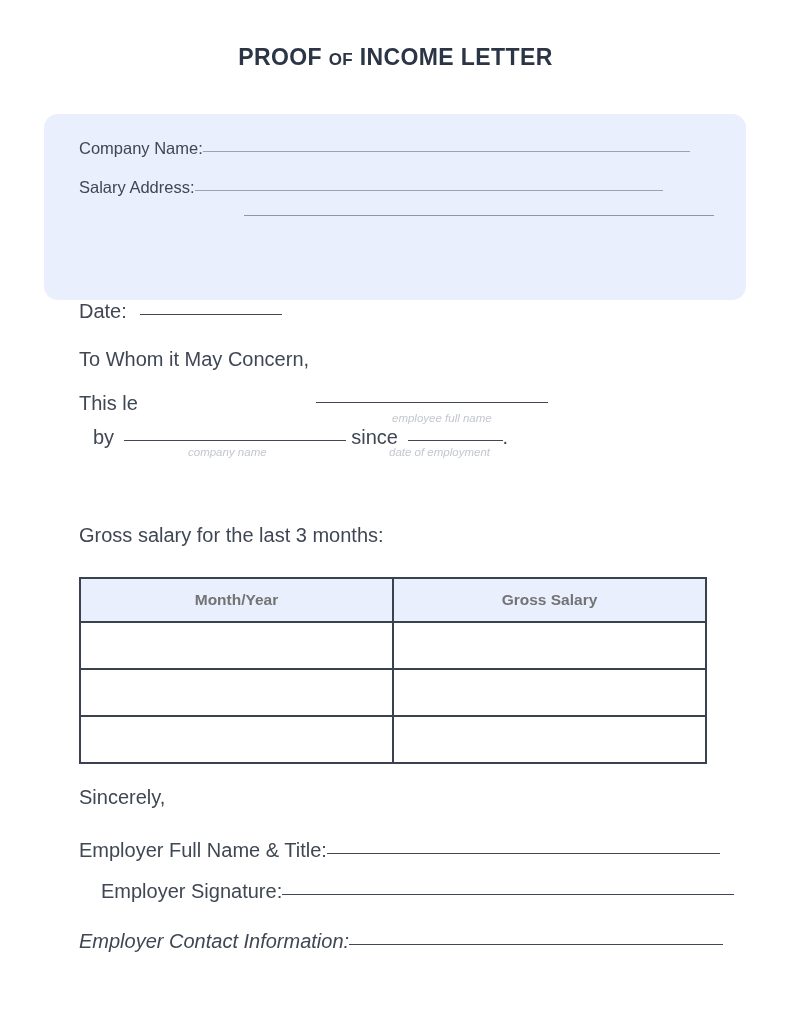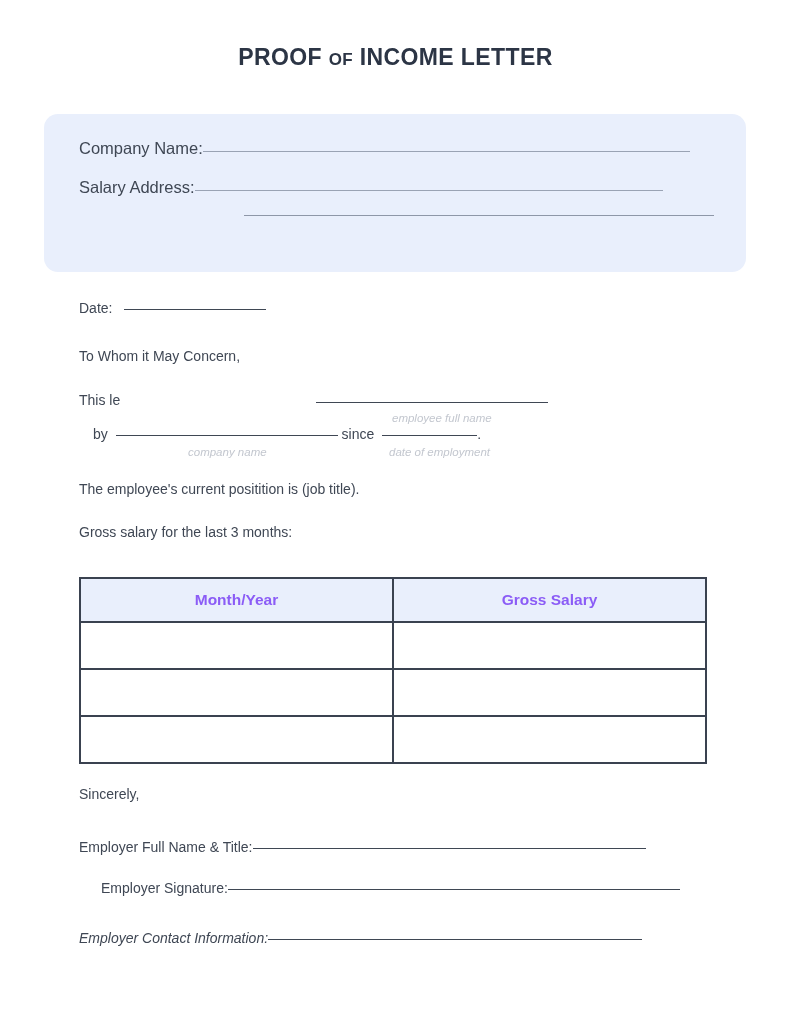--- a/index.html
+++ b/index.html
@@ -42,21 +42,21 @@
     font-weight: bold;
     letter-spacing: 0.2px;
   }
 
   
   .company-panel {
     position: absolute;
     left: 44px;
     top: 114px;
     width: 702px;
-    height: 158px;
+    height: 186px;
     background: #e9effc;
     border-radius: 14px;
   }
   .panel-row {
     position: absolute;
     display: flex;
     align-items: baseline;
     white-space: nowrap;
   }
   .panel-row-name  { left: 35px; top: 25px; }
@@ -75,21 +75,21 @@
     top: -2px;
   }
   .rule-name  { width: 487px; }
   .rule-addr  { width: 468px; }
   .rule-addr2 { width: 470px; border-bottom-color: #8e97a8; }
 
   
   .body-text {
     position: absolute;
     left: 79px;
-    font-size: 14px;
+    font-size: 20px;
     color: #3f4754;
     white-space: nowrap;
   }
   .row-date     { top: 300px; }
   .row-towhom   { top: 348px; }
   .row-thisle   { top: 392px; }
   .row-bysince  { top: 426px; margin-left: 14px; }
   .row-position { top: 481px; }
   .row-gross    { top: 524px; }
   .row-sincerely{ top: 786px; }
@@ -143,21 +143,21 @@
   .salary-table th,
   .salary-table td {
     border: 2px solid #3a4250;
     padding: 0;
   }
   .salary-table th {
     background: #e9effc;
     height: 42px;
     font-size: 15.5px;
     font-weight: bold;
-    color: #8b5cf6;
+    color: #737373;
   }
   .salary-table td {
     height: 45px;
     background: #ffffff;
   }
   .col-month  { width: 311px; }
   .col-salary { width: 311px; }
 </style>
 </head>
 <body>
@@ -204,21 +204,20 @@
 
   <div class="body-text row-bysince">
     <span>by</span>
     <span class="inline-rule rule-company"></span>
     <span>since</span>
     <span class="inline-rule rule-date-emp"></span><span>.</span>
   </div>
   <div class="hint hint-company">company name</div>
   <div class="hint hint-dateemp">date of employment</div>
 
-  <div class="body-text row-position">The employee's current positition is (job title).</div>
 
   <div class="body-text row-gross">Gross salary for the last 3 months:</div>
 
   <table class="salary-table">
     <thead>
       <tr>
         <th class="col-month">Month/Year</th>
         <th class="col-salary">Gross Salary</th>
       </tr>
     </thead>

